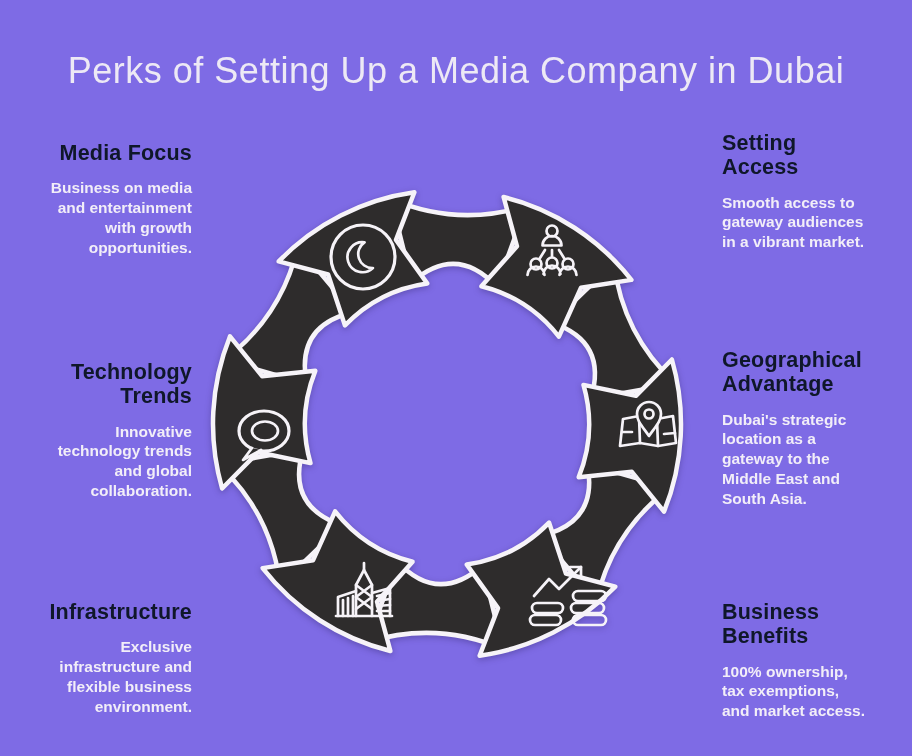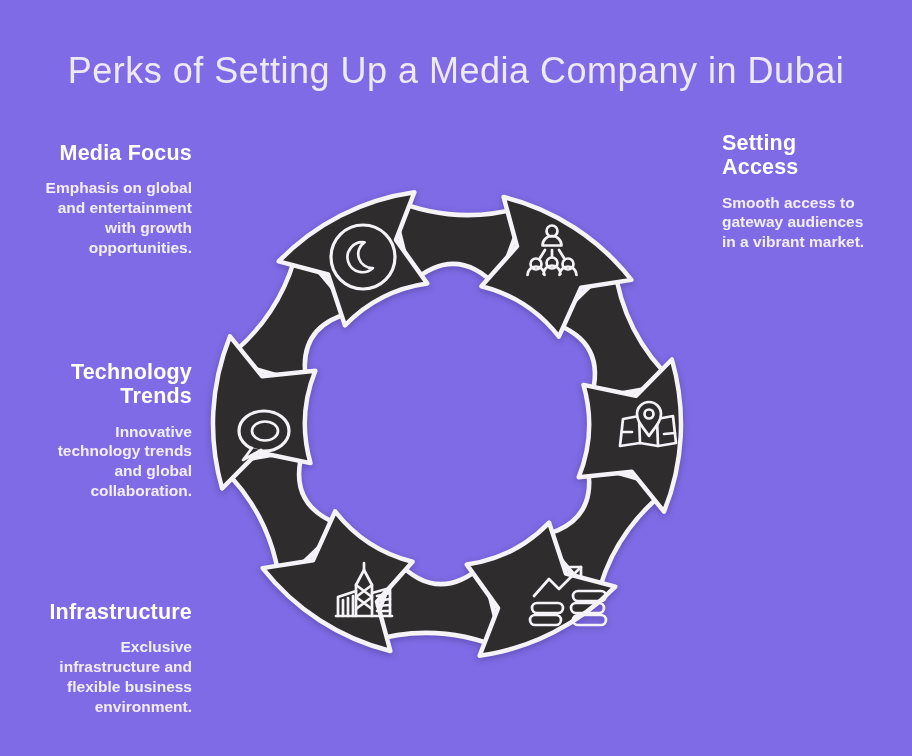--- a/index.html
+++ b/index.html
@@ -8,21 +8,21 @@
   .title{position:absolute;left:0;right:0;top:50px;margin:0;text-align:center;
          font-size:36px;font-weight:400;letter-spacing:.5px;color:var(--title,#EDE9F5);}
   .ring{position:absolute;left:0;top:0;width:912px;height:756px;
         filter:drop-shadow(0 2px 3px rgba(25,15,70,.30));}
   .seg{fill:var(--seg,#2E2C2C);stroke:var(--line,#F6F3F8);stroke-width:4.5;stroke-linejoin:round;}
   .icon{stroke:var(--line,#F6F3F8);fill:none;stroke-linecap:round;stroke-linejoin:round;stroke-width:2.7;}
   .icon .thick{stroke-width:3.2;}
   .icon .filldark{fill:var(--seg,#2E2C2C);}
   .block{position:absolute;width:172px;}
   .block h2{margin:0;font-size:21.5px;line-height:1.13;font-weight:bold;letter-spacing:.2px;
-            color:#ffffff;white-space:pre-line;}
+            color:#0f172a;white-space:pre-line;}
   .block p{margin:13px 0 0;font-size:15.5px;line-height:1.28;font-weight:bold;
            color:#F2EEF8;white-space:pre-line;}
   .left-col{right:720px;text-align:right;}
   .right-col{left:722px;text-align:left;}
 </style>
 </head>
 <body>
 
 <div class="stage">
 
@@ -93,21 +93,21 @@
 
     <g class="icon" transform="translate(263,434)">
       <ellipse class="thick" cx="1" cy="-3" rx="25" ry="20"></ellipse>
       <path class="filldark" d="M -11,14 L -20,26 L -2,16"></path>
       <ellipse cx="2" cy="-3" rx="13" ry="9.5"></ellipse>
     </g>
   </svg>
 
   <section class="block left-col" style="top:141px">
     <h2>Media Focus</h2>
-    <p>Emphasis on global
+    <p>Business on media
 and entertainment
 with growth
 opportunities.</p>
   </section>
 
   <section class="block right-col" style="top:131px">
     <h2>Setting
 Access</h2>
     <p>Smooth access to
 gateway audiences
@@ -116,23 +116,39 @@
 
   <section class="block left-col" style="top:360px">
     <h2>Technology
 Trends</h2>
     <p>Innovative
 technology trends
 and global
 collaboration.</p>
   </section>
 
+  <section class="block right-col" style="top:348px">
+    <h2>Geographical
+Advantage</h2>
+    <p>Dubai's strategic
+location as a
+gateway to the
+Middle East and
+South Asia.</p>
+  </section>
 
   <section class="block left-col" style="top:600px">
     <h2>Infrastructure</h2>
     <p>Exclusive
 infrastructure and
 flexible business
 environment.</p>
   </section>
 
+  <section class="block right-col" style="top:600px">
+    <h2>Business
+Benefits</h2>
+    <p>100% ownership,
+tax exemptions,
+and market access.</p>
+  </section>
 
 </div>
 
 </body></html>

